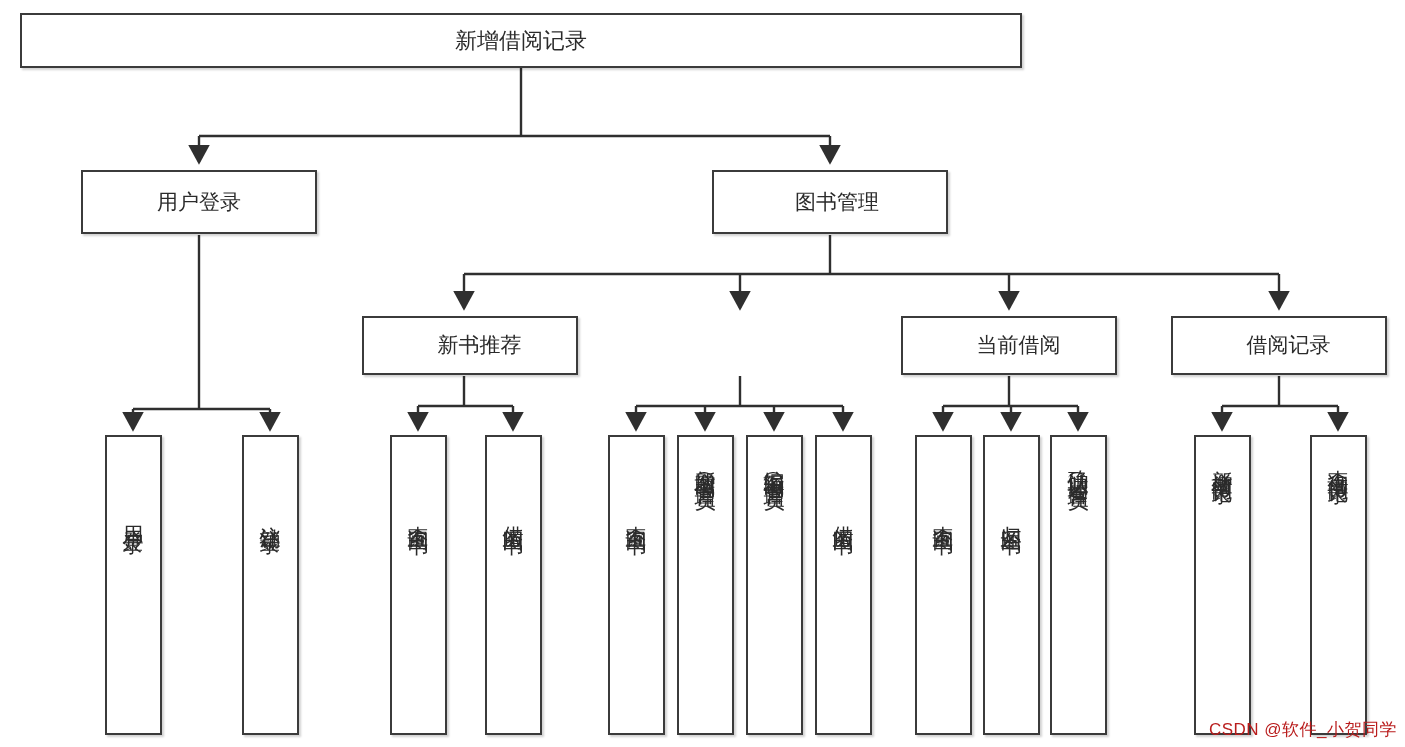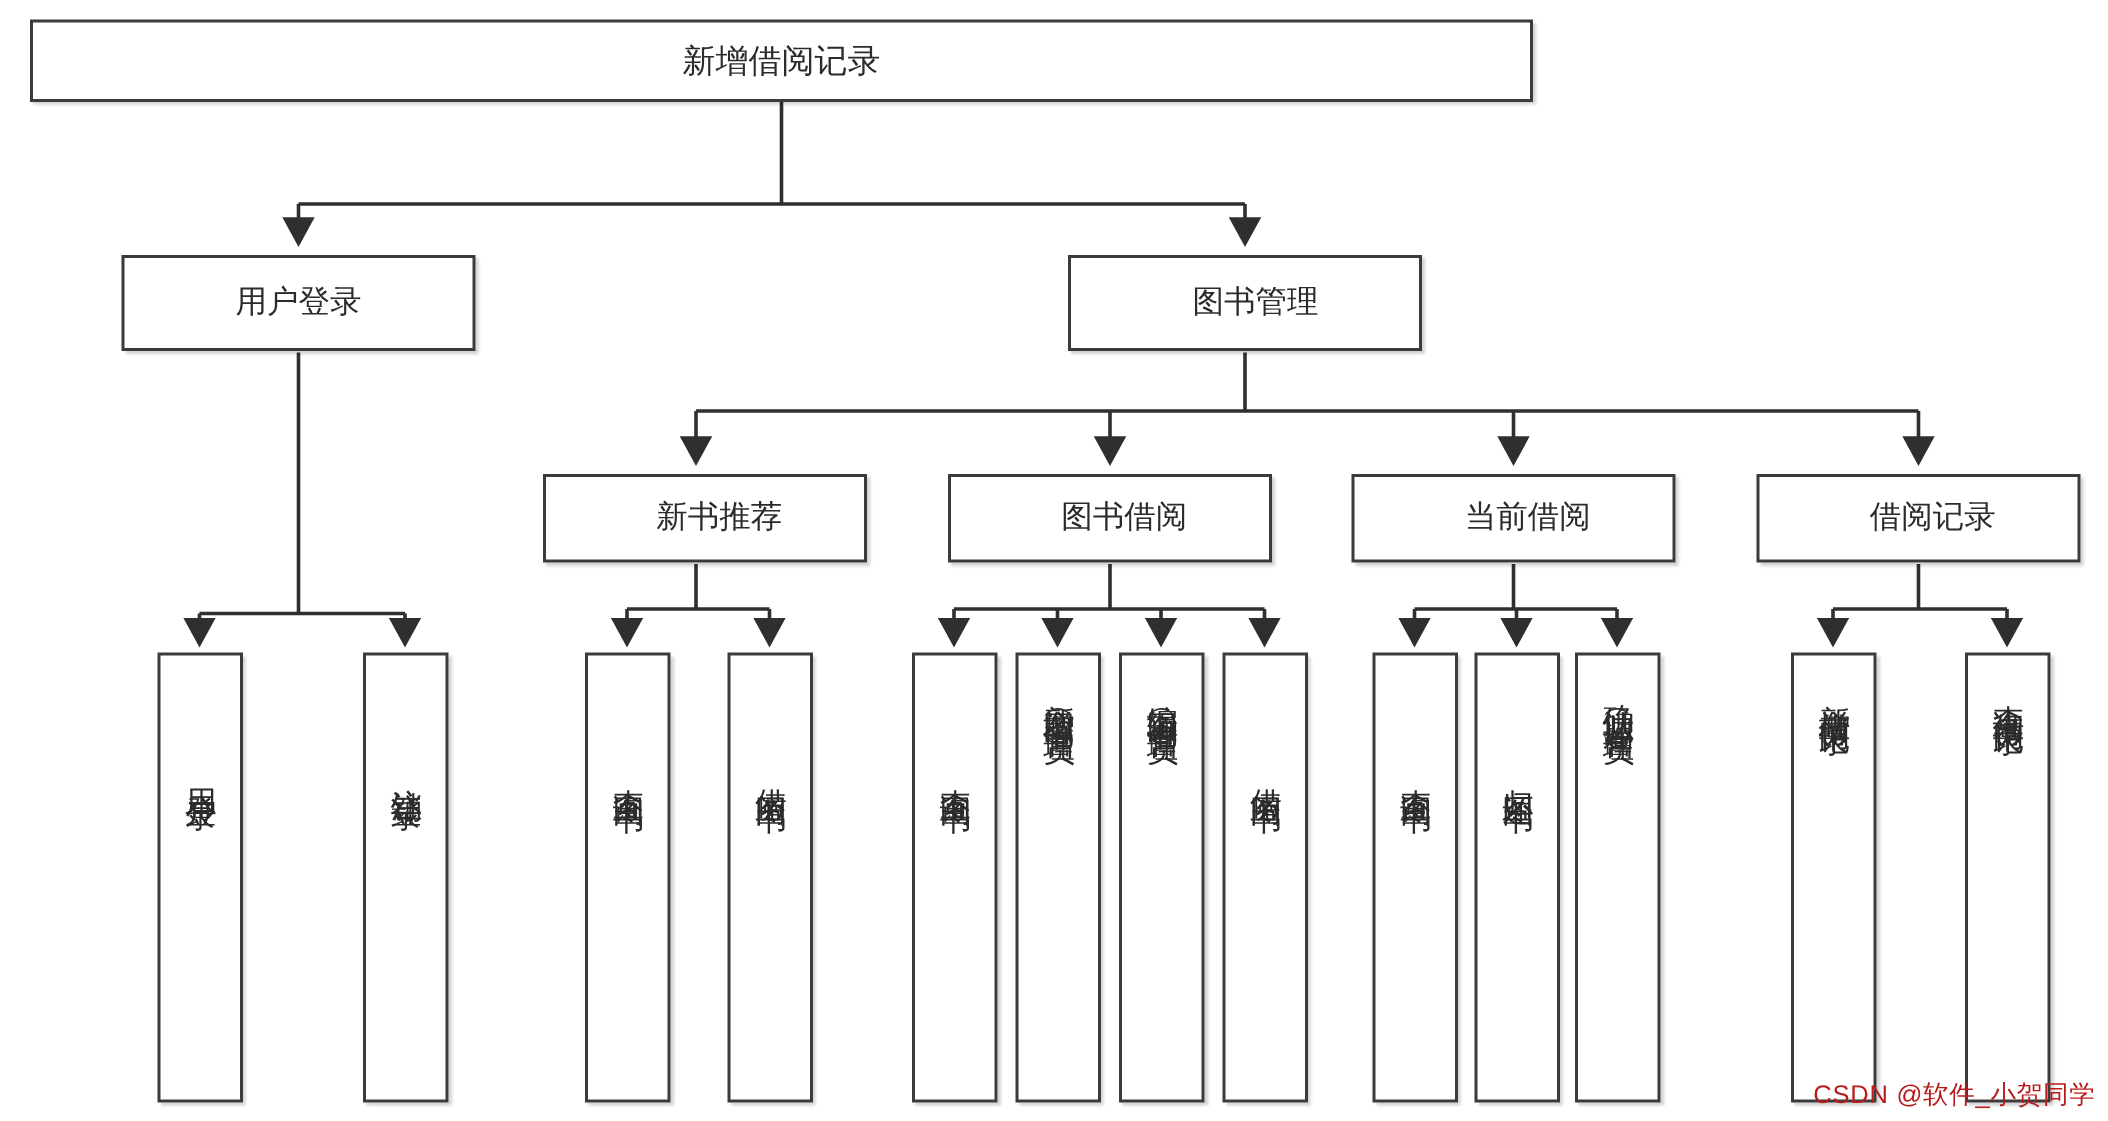--- a/index.html
+++ b/index.html
@@ -134,23 +134,20 @@
   <div class="node node-level1" style="left:81px; top:170px; width:236px; height:64px;">
     <span class="label">用户登录</span>
   </div>
   <div class="node node-level1" style="left:712px; top:170px; width:236px; height:64px;padding-left:14px;">
     <span class="label">图书管理</span>
   </div>
 
   <div class="node node-level2" style="left:362px; top:316px; width:216px; height:59px;">
     <span class="label">新书推荐</span>
   </div>
-  <div class="node node-level2" style="left:632px; top:316px; width:216px; height:59px;">
-    <span class="label">图书借阅</span>
-  </div>
   <div class="node node-level2" style="left:1171px; top:316px; width:216px; height:59px;">
     <span class="label">借阅记录</span>
   </div>
   <div class="node node-level2" style="left:901px; top:316px; width:216px; height:59px;">
     <span class="label">当前借阅</span>
   </div>
 
   <div class="node node-leaf mid" style="left:105px; top:435px; width:57px; height:300px;">
     <span class="label">用户登录</span>
   </div>

